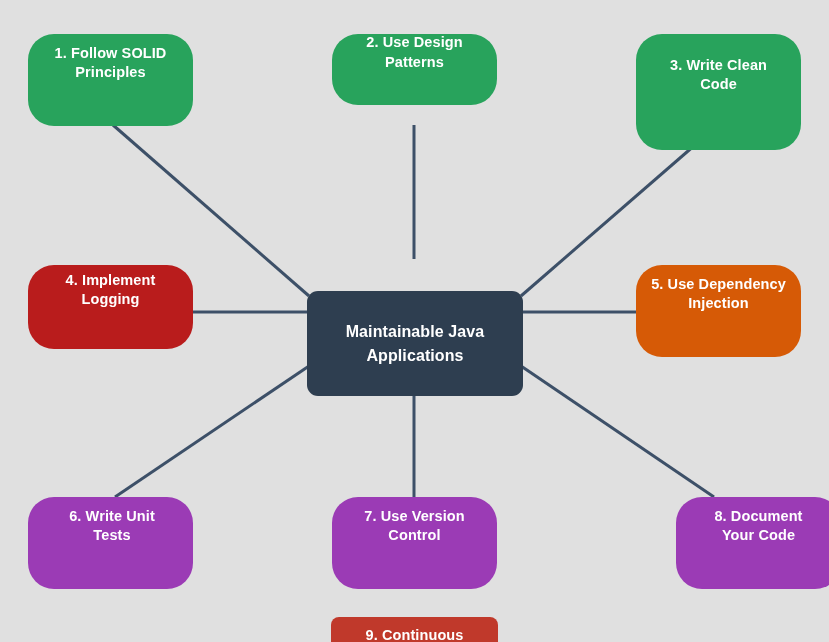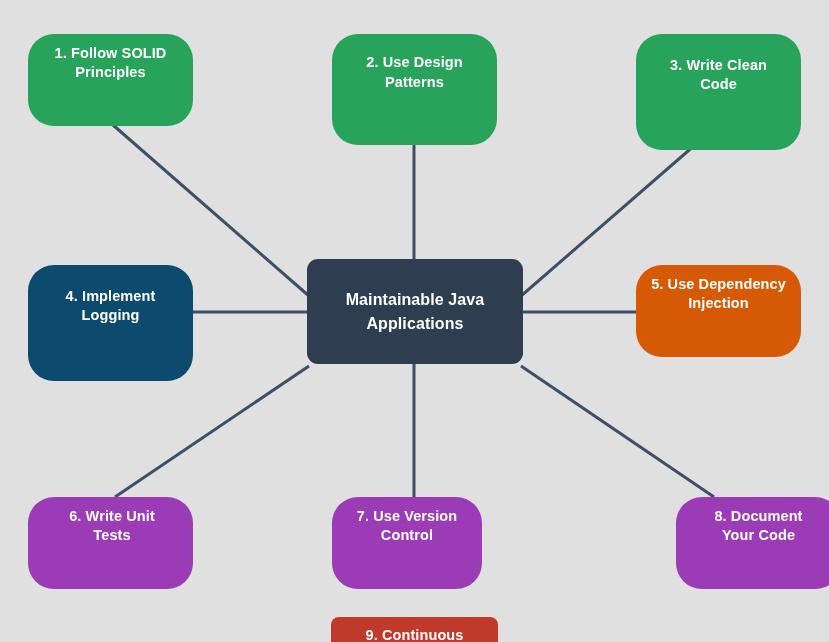--- a/index.html
+++ b/index.html
@@ -51,20 +51,21 @@
   .leaf {
     font-size: 14.5px;
     border-radius: 26px;
   }
   .leaf .node-label {
     transform: translateY(-17px);
   }
   .central {
     font-size: 16px;
     line-height: 1.45;
+    margin-top: 32px;
   }
   .red-node {
     font-size: 14.5px;
     border-radius: 8px;
     align-items: flex-start;
     padding-top: 9px;
   }
   .red-node .node-label {
     transform: none;
   }
@@ -87,41 +88,41 @@
 
   <div id="nodes-layer">
       <div class="node central" style="left: 307px; top: 259px; width: 216px; height: 105px; background: rgb(46, 62, 80); color: rgb(255, 255, 255);">
         <span class="node-label">Maintainable Java
 Applications</span>
       </div>
       <div class="node leaf" style="left: 28px; top: 34px; width: 165px; height: 92px; background: rgb(40, 163, 92); color: rgb(255, 255, 255);">
         <span class="node-label">1. Follow SOLID
 Principles</span>
       </div>
-      <div class="node leaf" style="left: 332px; top: 34px; width: 165px; height: 111px; background: rgb(40, 163, 92); color: rgb(255, 255, 255);">
+      <div class="node leaf" style="left: 332px; top: 34px; width: 165px; height: 71px; background: rgb(40, 163, 92); color: rgb(255, 255, 255);">
         <span class="node-label">2. Use Design
 Patterns</span>
       </div>
       <div class="node leaf" style="left: 636px; top: 34px; width: 165px; height: 116px; background: rgb(40, 163, 92); color: rgb(255, 255, 255);">
         <span class="node-label">3. Write Clean
 Code</span>
       </div>
-      <div class="node leaf" style="left: 28px; top: 265px; width: 165px; height: 116px; background: #0c4a6e; color: rgb(255, 255, 255);">
+      <div class="node leaf" style="left: 28px; top: 265px; width: 165px; height: 84px; background: #b91c1c; color: rgb(255, 255, 255);">
         <span class="node-label">4. Implement
 Logging</span>
       </div>
       <div class="node leaf" style="left: 636px; top: 265px; width: 165px; height: 92px; background: rgb(214, 90, 6); color: rgb(255, 255, 255);">
         <span class="node-label">5. Use Dependency
 Injection</span>
       </div>
       <div class="node leaf" style="left: 28px; top: 497px; width: 165px; height: 92px; background: rgb(155, 59, 181); color: rgb(255, 255, 255); padding-left: 11px;">
         <span class="node-label">6. Write Unit
 Tests</span>
       </div>
-      <div class="node leaf" style="left: 332px; top: 497px; width: 150px; height: 92px; background: rgb(155, 59, 181); color: rgb(255, 255, 255);">
+      <div class="node leaf" style="left: 332px; top: 497px; width: 165px; height: 92px; background: rgb(155, 59, 181); color: rgb(255, 255, 255);">
         <span class="node-label">7. Use Version
 Control</span>
       </div>
       <div class="node leaf" style="left: 636px; top: 497px; width: 165px; height: 92px; background: rgb(155, 59, 181); color: rgb(255, 255, 255); margin-left: 40px;">
         <span class="node-label">8. Document
 Your Code</span>
       </div>
       <div class="node red-node" style="left: 331px; top: 617px; width: 167px; height: 40px; background: rgb(192, 57, 43); color: rgb(255, 255, 255);">
         <span class="node-label">9. Continuous Refactoring</span>
       </div>

